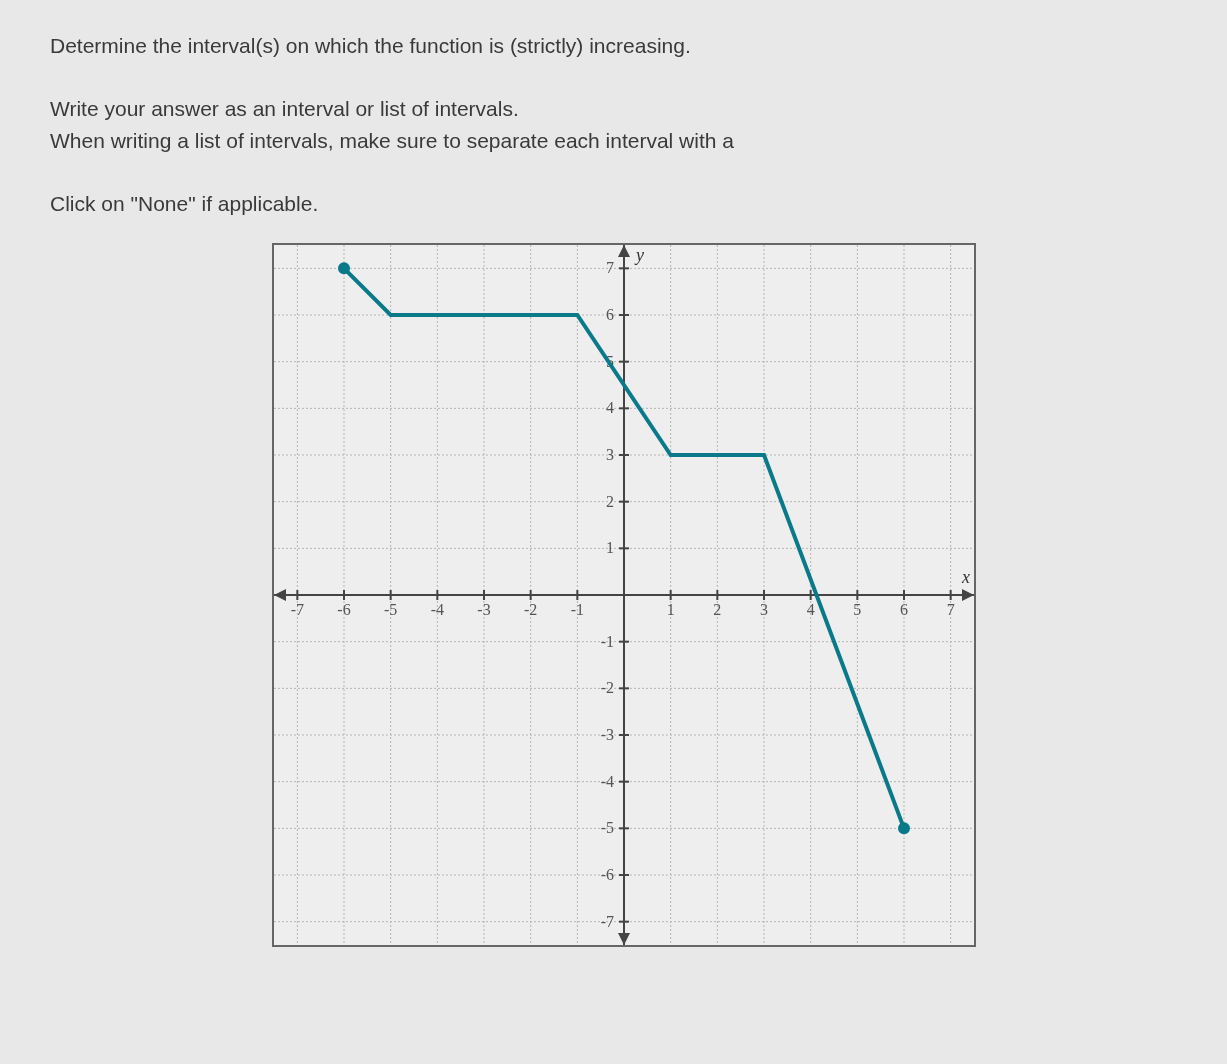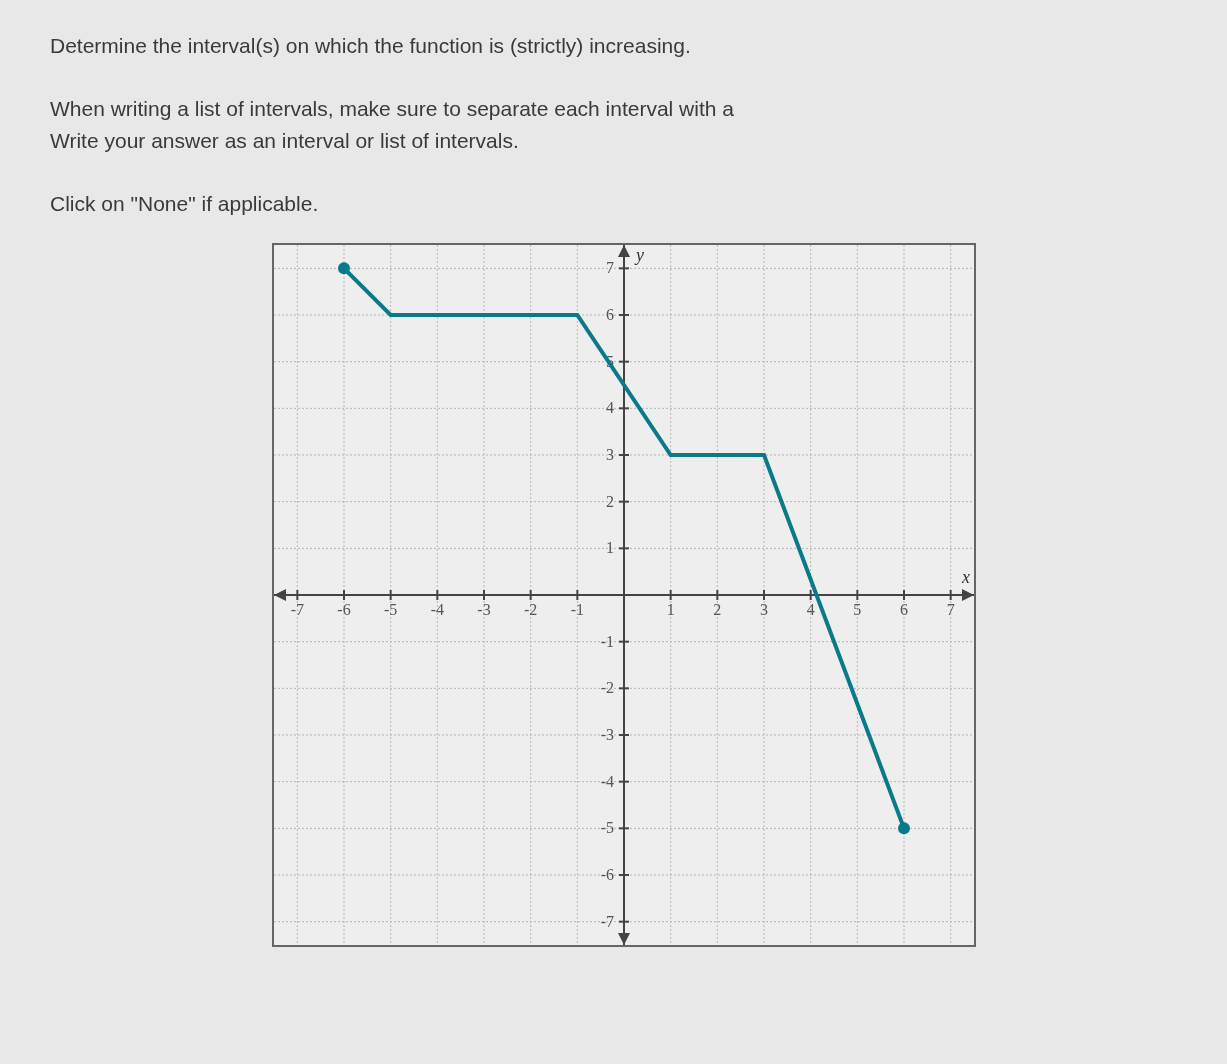--- a/index.html
+++ b/index.html
@@ -33,22 +33,22 @@
     .axis-label { font-family: 'Times New Roman', serif; font-style: italic; font-size: 18px; fill: #333; }
     .func-line { stroke: #0a7a8a; stroke-width: 4; fill: none; stroke-linecap: round; }
     .func-point { fill: #0a7a8a; }
   </style>
 </head>
 <body>
 
 <div class="question-text">
   <div>Determine the interval(s) on which the function is (strictly) increasing.</div>
   <br>
+  <div>Write your answer as an interval or list of intervals.</div>
   <div>When writing a list of intervals, make sure to separate each interval with a</div>
-  <div>Write your answer as an interval or list of intervals.</div>
   <br>
   <div>Click on "None" if applicable.</div>
 </div>
 
 <div class="chart-wrap">
   <div class="chart-border">
     <svg id="chart-svg" width="700" height="700">
         <line x1="23.333333333333332" y1="0" x2="23.333333333333332" y2="700" class="grid-line"></line>
         <line x1="70" y1="0" x2="70" y2="700" class="grid-line"></line>
         <line x1="116.66666666666666" y1="0" x2="116.66666666666666" y2="700" class="grid-line"></line>

